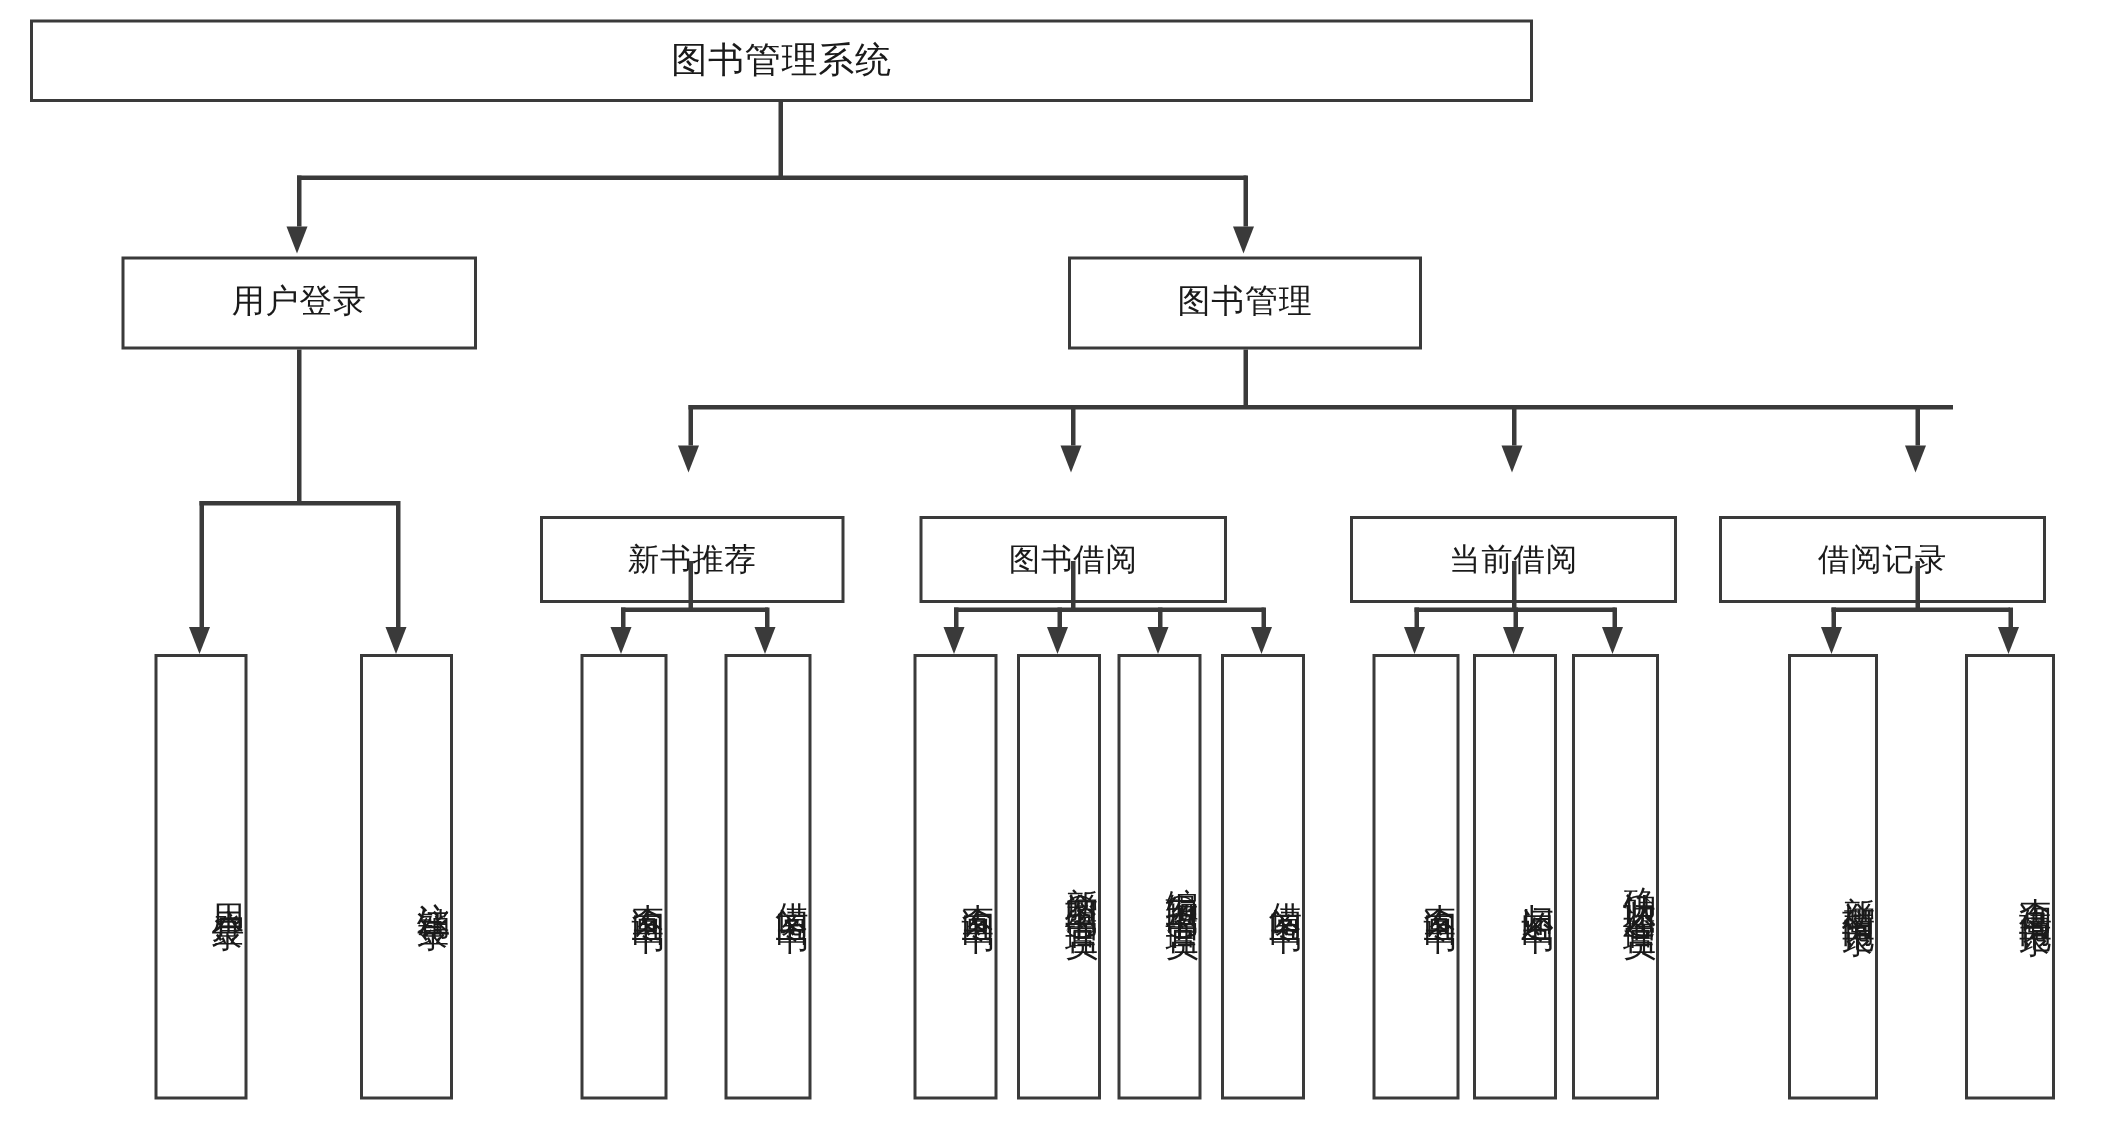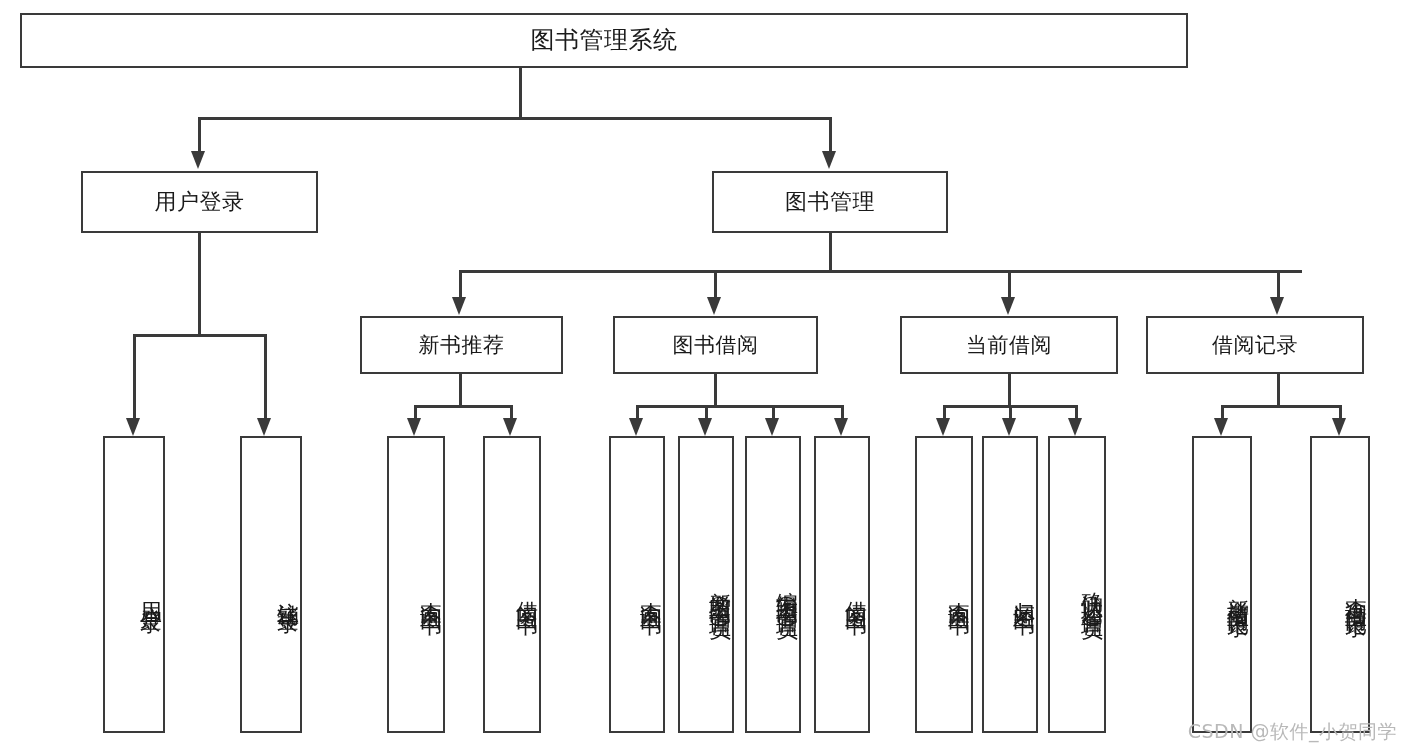--- a/index.html
+++ b/index.html
@@ -24,21 +24,21 @@
     color:#1a1a1a;
     display:flex;
     align-items:center;
     justify-content:center;
     text-align:center;
     line-height:1.18;
     letter-spacing:0.5px;
   }
   .node.root{font-size:24px;}
   .node.lvl2{font-size:22px;}
-  .node.lvl3{font-size:21px;}
+  .node.lvl3{font-size:21px;margin-top:28px;}
 
   
   .node.leaf{
     font-size:22px;
     writing-mode:vertical-rl;
     text-orientation:upright;
     align-items:flex-start;
     justify-content:center;
     padding-top:14px;
     letter-spacing:4px;
@@ -72,21 +72,21 @@
     letter-spacing:0.5px;
     white-space:nowrap;
     user-select:none;
   }
 </style>
 </head>
 <body>
 
 <div id="canvas">
 
-  <div class="node root" style="left:20px;top:13px;width:1168px;height:55px;text-align:right;">图书管理系统</div>
+  <div class="node root" style="left:20px;top:13px;width:1002px;height:55px;text-align:right;">图书管理系统</div>
 
   <div class="ln v" style="left:519px;top:68px;height:50px;"></div>
 
   <div class="ln h" style="left:198px;top:117px;width:633px;"></div>
 
   <div class="ln v" style="left:198px;top:117px;height:34px;"></div>
   <div class="arrow" style="left:191px;top:151px;"></div>
   <div class="ln v" style="left:829px;top:117px;height:34px;"></div>
   <div class="arrow" style="left:822px;top:151px;"></div>
 
@@ -162,15 +162,14 @@
   <div class="node leaf" style="left:745px;top:436px;width:56px;height:297px;">编辑图书（管理员）</div>
   <div class="node leaf" style="left:814px;top:436px;width:56px;height:297px;">借阅图书</div>
 
   <div class="node leaf" style="left:915px;top:436px;width:58px;height:297px;">查询图书</div>
   <div class="node leaf" style="left:982px;top:436px;width:56px;height:297px;">归还图书</div>
   <div class="node leaf" style="left:1048px;top:436px;width:58px;height:297px;">确认归还（管理员）</div>
 
   <div class="node leaf" style="left:1192px;top:436px;width:60px;height:297px;">新增借阅记录</div>
   <div class="node leaf" style="left:1310px;top:436px;width:60px;height:297px;">查询借阅记录</div>
 
-  <div id="watermark">CSDN @软件_小贺同学</div>
 
 </div>
 
 </body></html>

